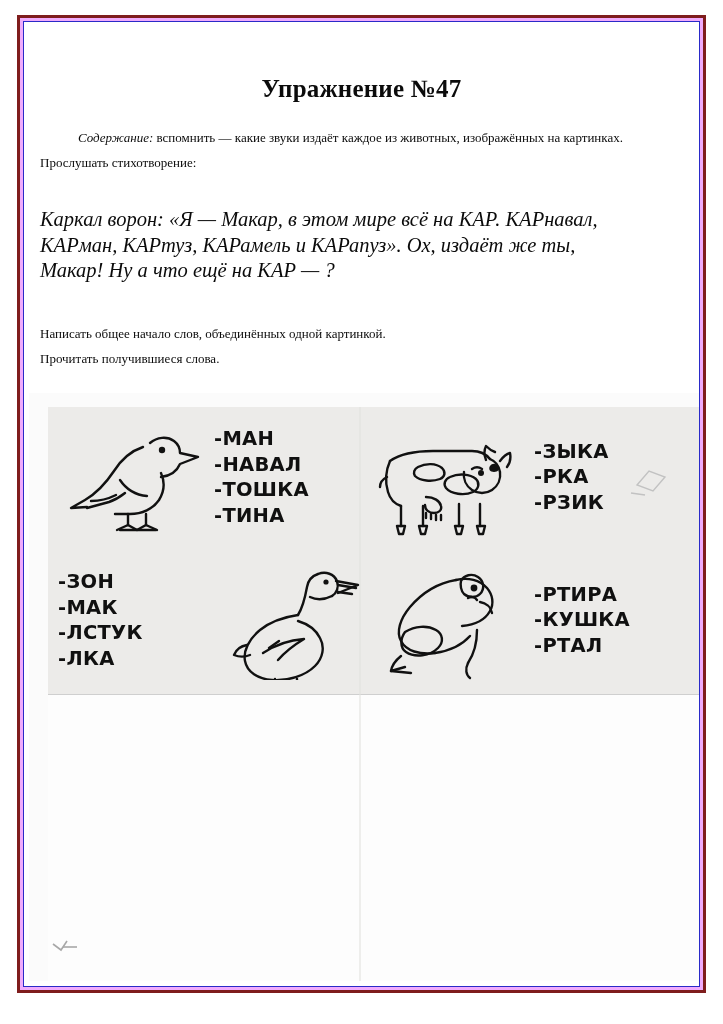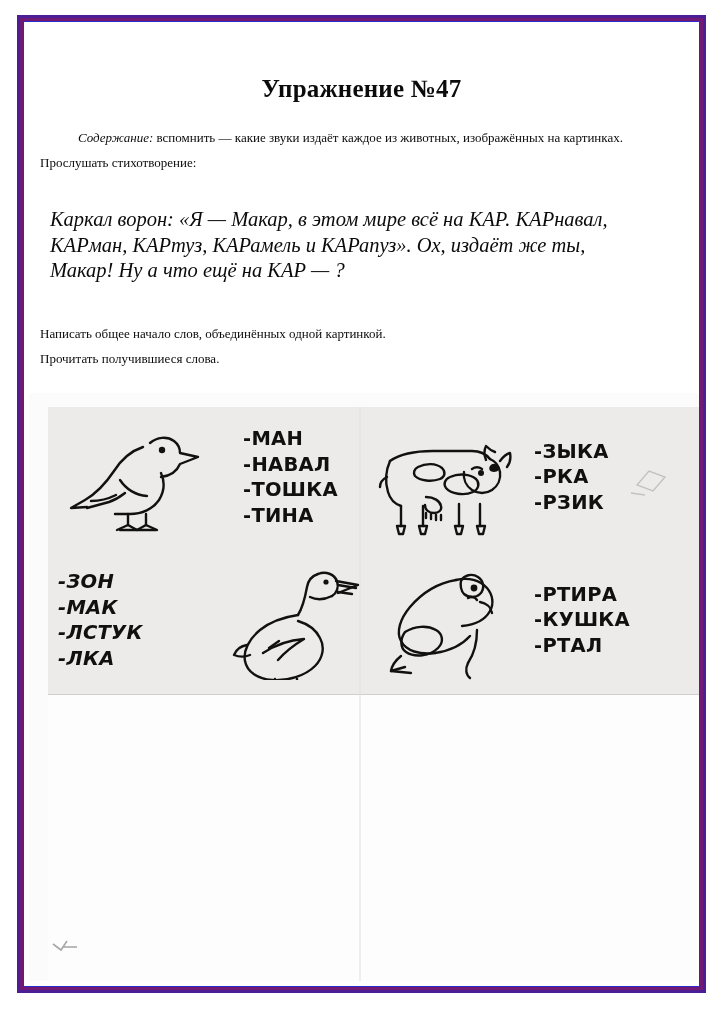--- a/index.html
+++ b/index.html
@@ -14,23 +14,23 @@
     overflow: hidden;
   }
 
   
   .page-frame {
     position: absolute;
     left: 17px;
     top: 15px;
     width: 689px;
     height: 978px;
-    border: 3px solid #4c1d95;
+    border: 3px solid #7f1d1d;
     box-sizing: border-box;
-    background: #701a75;
+    background: #f0abfc;
   }
   .page-frame-inner {
     position: absolute;
     left: 3px;
     top: 3px;
     right: 3px;
     bottom: 3px;
     border: 1px solid #2a2ac8;
     box-sizing: border-box;
     background: #ffffff;
@@ -68,21 +68,21 @@
   }
   .para .term {
     font-style: italic;
   }
 
   .poem {
     font-size: 20.5px;
     line-height: 25.5px;
     font-style: italic;
     color: #0b0b0b;
-    margin: 10px;
+    margin: 0;
     padding: 0 10px 0 16px;
     margin-top: 32px;
   }
 
   .para.task {
     margin-top: 37px;
   }
 
   
   .scan {
@@ -122,23 +122,23 @@
     left: 19px;
     top: 14px;
     width: 654px;
     height: 287px;
   }
   .ex-cell {
     position: absolute;
     display: flex;
     align-items: center;
   }
-  .ex-cell.r1c1 { left: 10px;  top: 6px;   width: 315px; height: 128px; gap: 29px; }
+  .ex-cell.r1c1 { left: 10px;  top: 6px;   width: 315px; height: 128px; }
   .ex-cell.r1c2 { left: 330px; top: 6px;   width: 320px; height: 128px; justify-content: space-between; }
-  .ex-cell.r2c1 { left: 10px;  top: 148px; width: 315px; height: 130px; font-style: italic; }
+  .ex-cell.r2c1 { left: 10px;  top: 148px; width: 315px; height: 130px; }
   .ex-cell.r2c2 { left: 330px; top: 148px; width: 320px; height: 130px; }
 
   .pic {
     flex: 0 0 auto;
     width: 150px;
     height: 120px;
   }
   .pic svg { display: block; width: 100%; height: 100%; }
 
   .wordlist {

